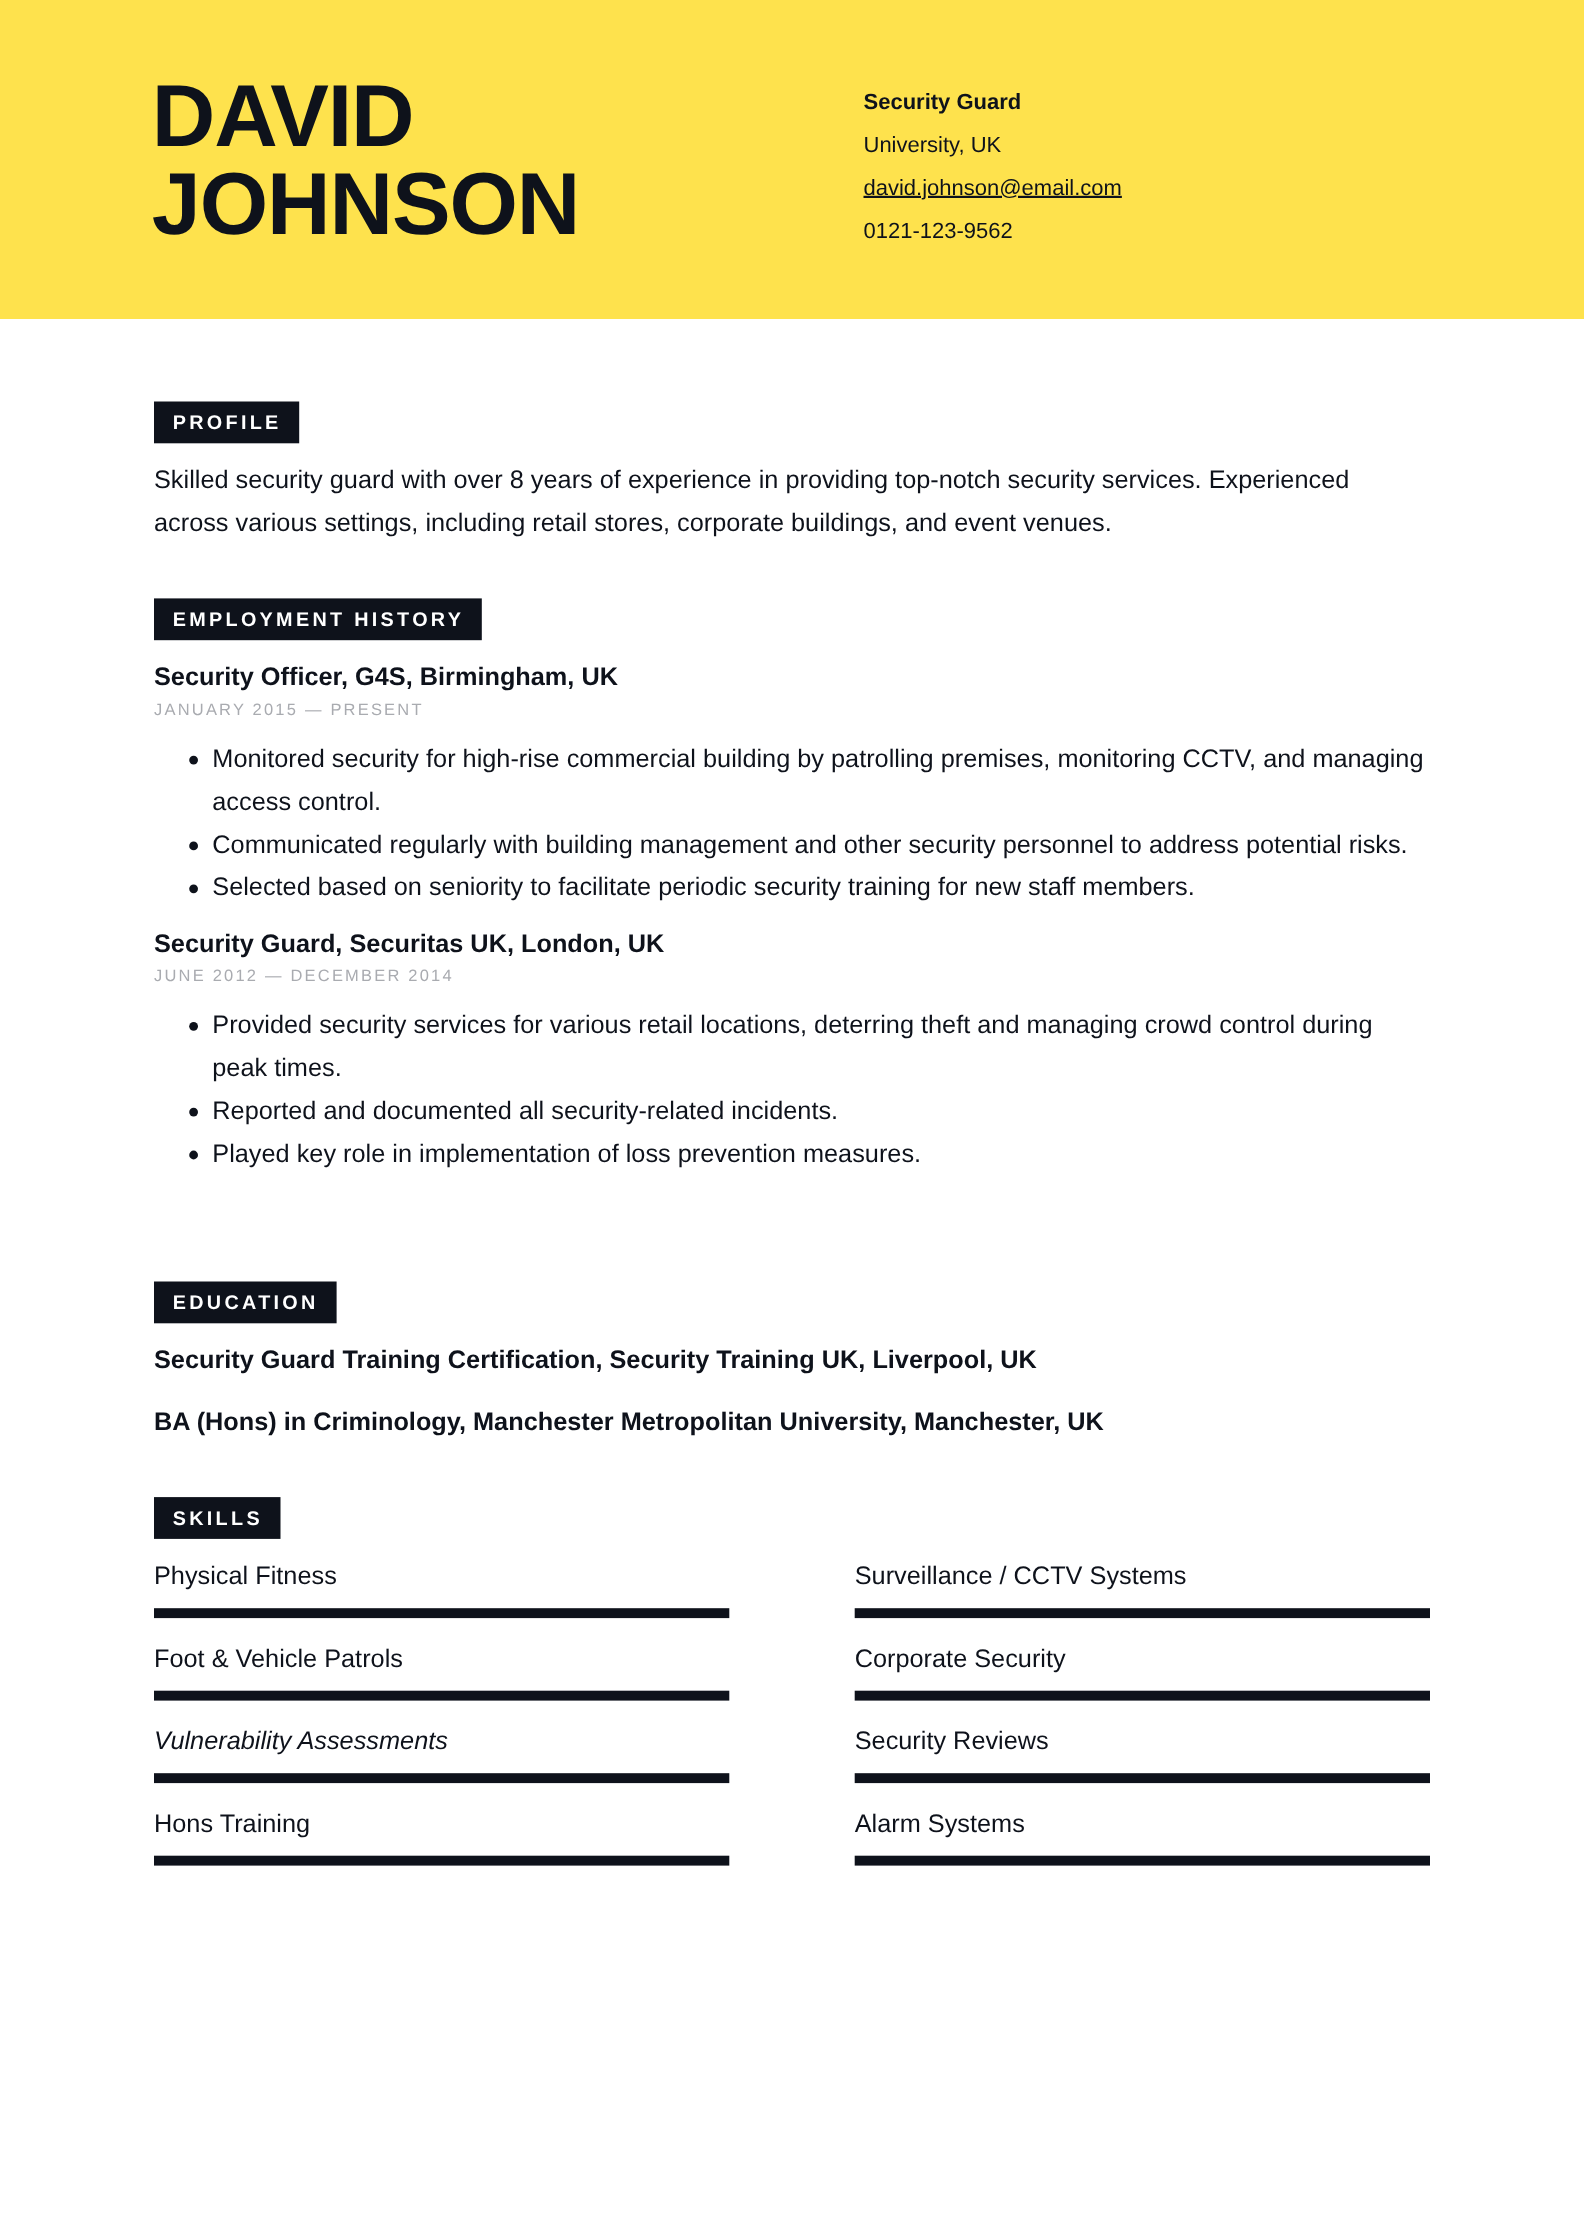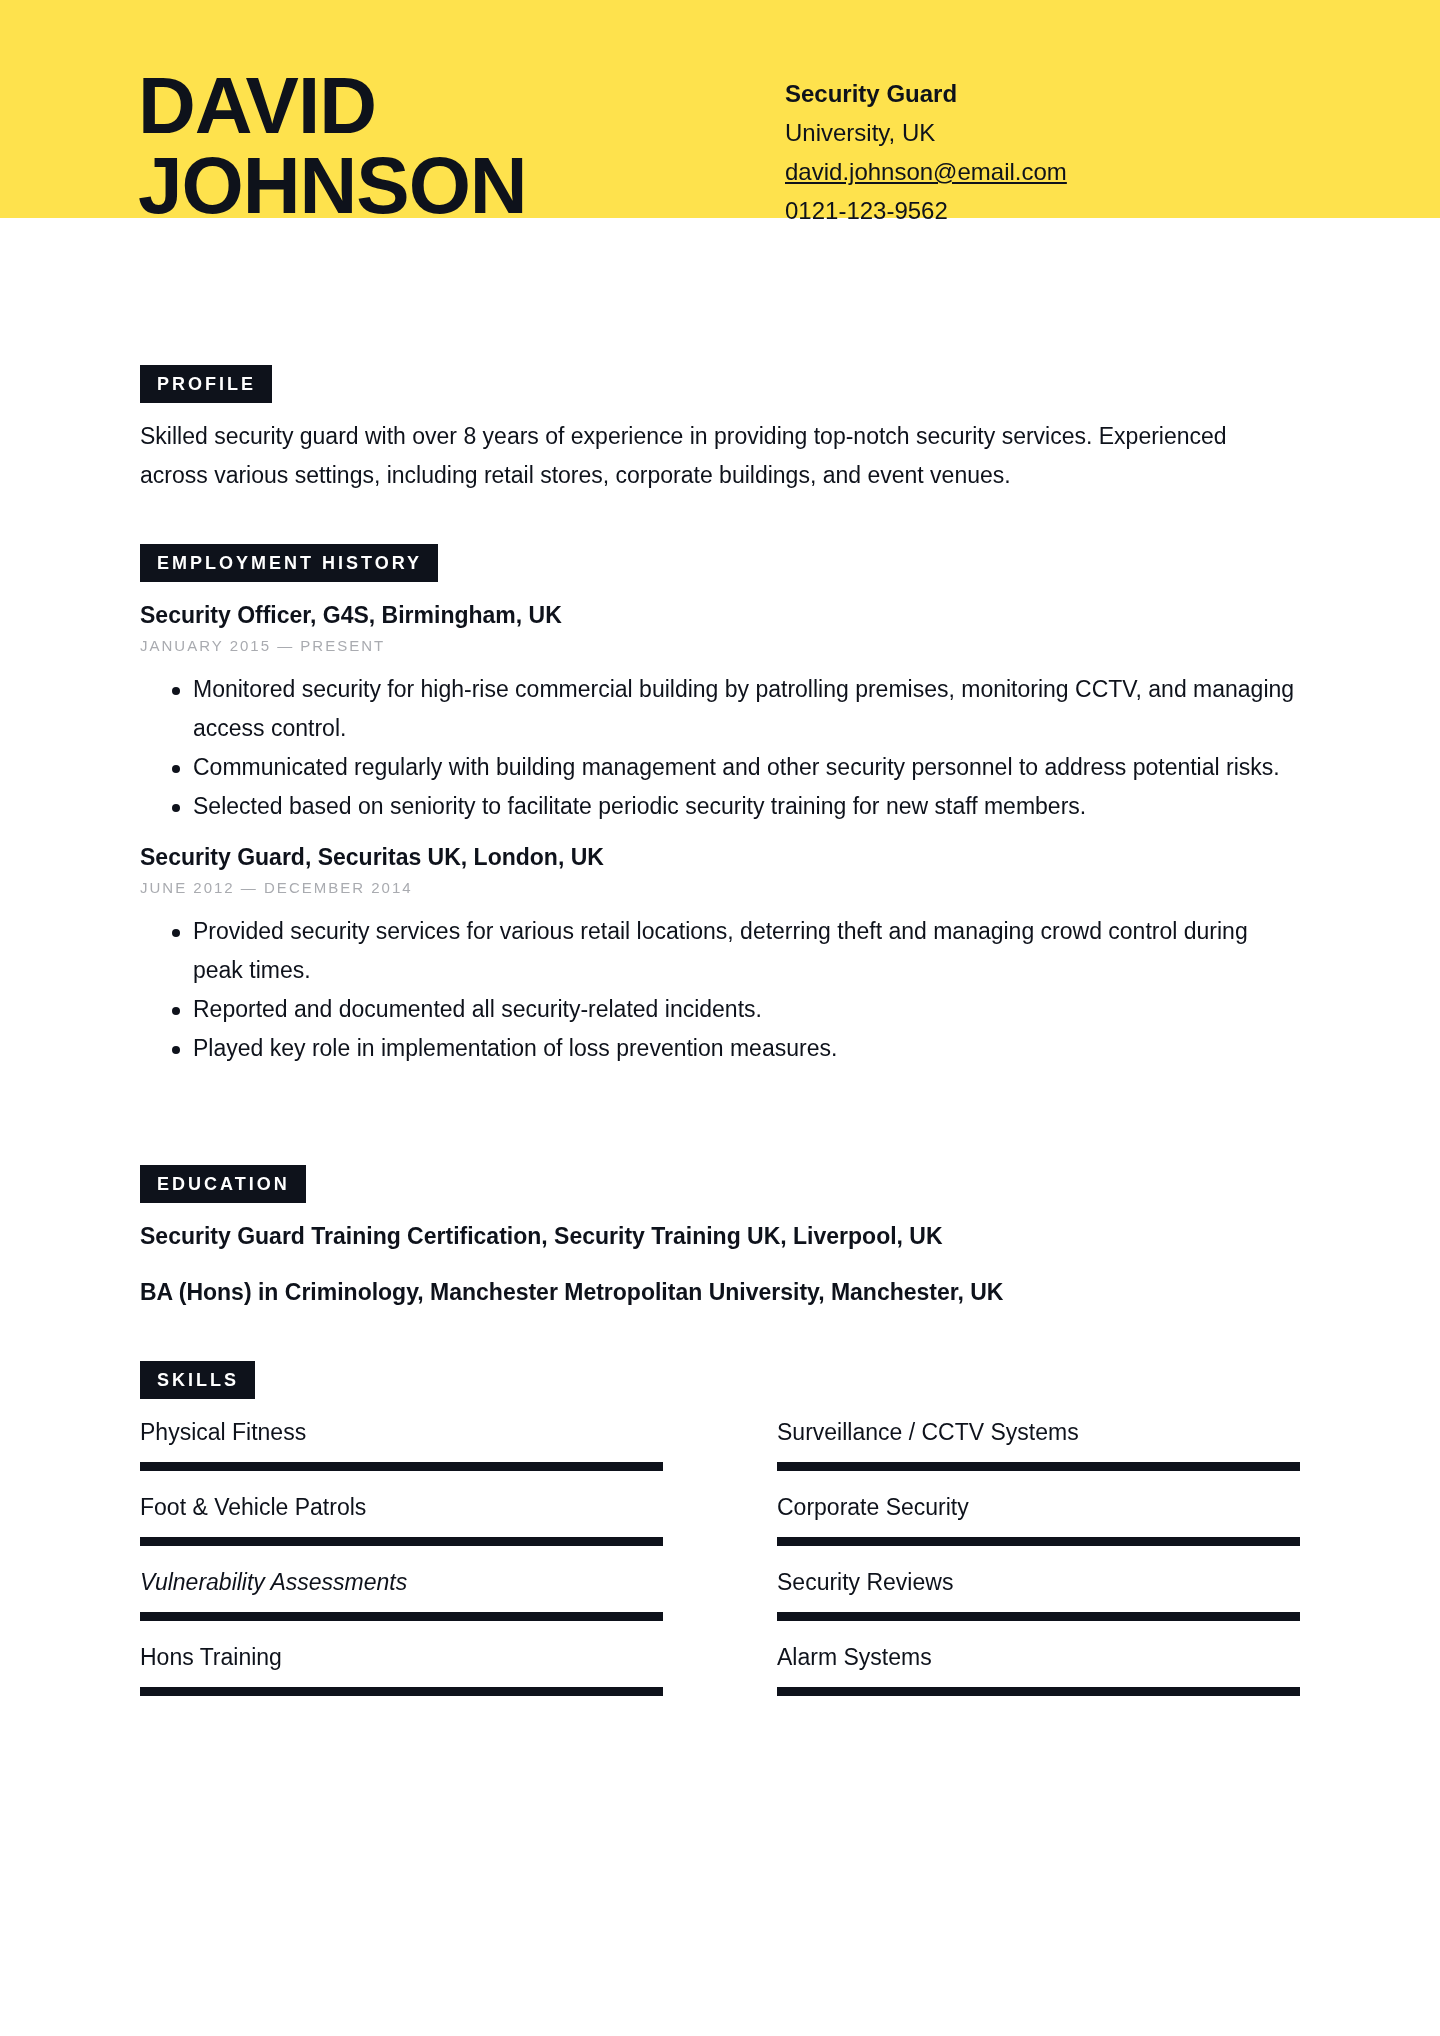--- a/index.html
+++ b/index.html
@@ -4,33 +4,33 @@
   <style>
     * { margin: 0; padding: 0; box-sizing: border-box; }
     html, body { width: 1440px; height: 2036px; background: #ffffff; }
     body {
       font-family: "Liberation Sans", "DejaVu Sans", sans-serif;
       color: #0e121b;
       position: relative;
       overflow: hidden;
     }
     .header {
-      position: absolute; left: 0; top: 0; width: 1440px; height: 218px;
+      position: absolute; left: 0; top: 0; width: 1440px; height: 290px;
       background: #fee24d;
     }
     .name {
       position: absolute; left: 138px; top: 66px;
       font-family: "Liberation Sans", sans-serif;
       font-weight: 700; font-size: 80px; line-height: 80px;
       letter-spacing: -1px; color: #0e121b;
     }
     .name span { display: block; }
     .contact {
       position: absolute; left: 785px; top: 74px;
-      font-size: 24px; line-height: 39px; color: #0e121b;
+      font-size: 20px; line-height: 39px; color: #0e121b;
     }
     .contact div { white-space: nowrap; }
     .contact .job { font-weight: 700; }
     .contact .email { text-decoration: underline; cursor: pointer; }
     .content { position: absolute; left: 140px; top: 365px; width: 1160px; }
     .section-label {
       display: inline-block; background: #0e121b; color: #ffffff;
       font-weight: 700; font-size: 18px; letter-spacing: 3px;
       height: 38px; line-height: 38px; padding: 0 16px 0 17px;
     }

